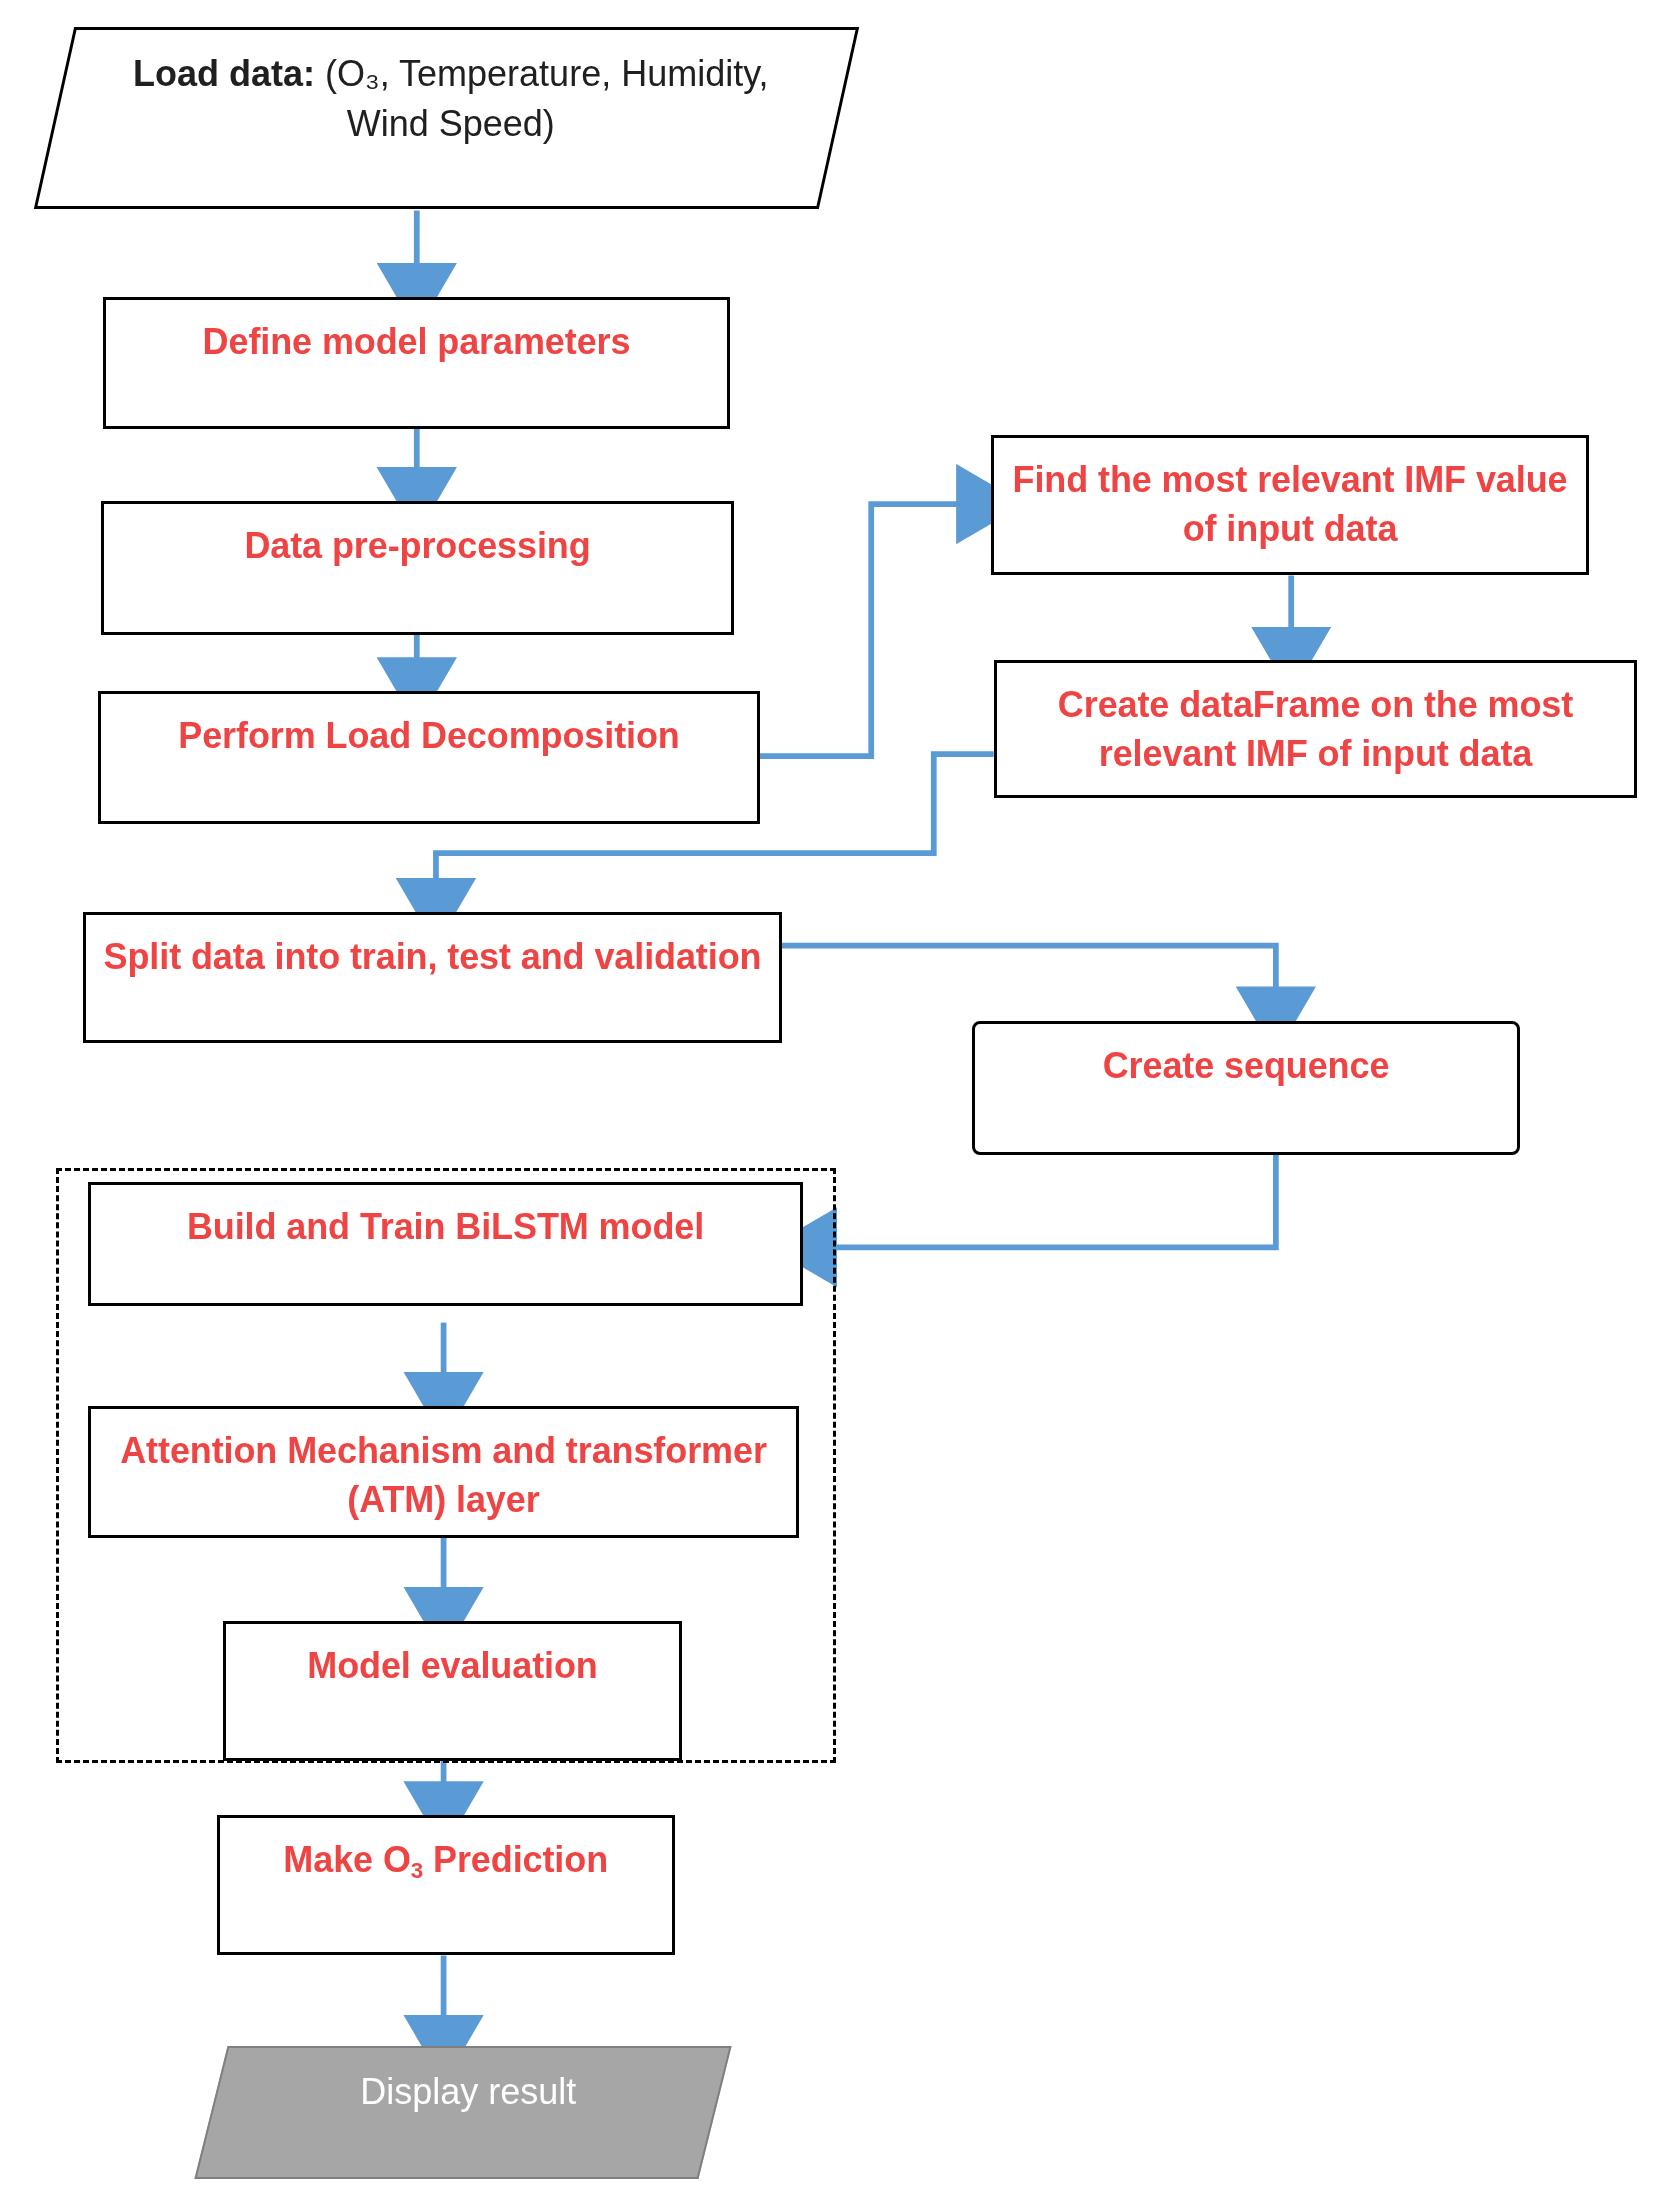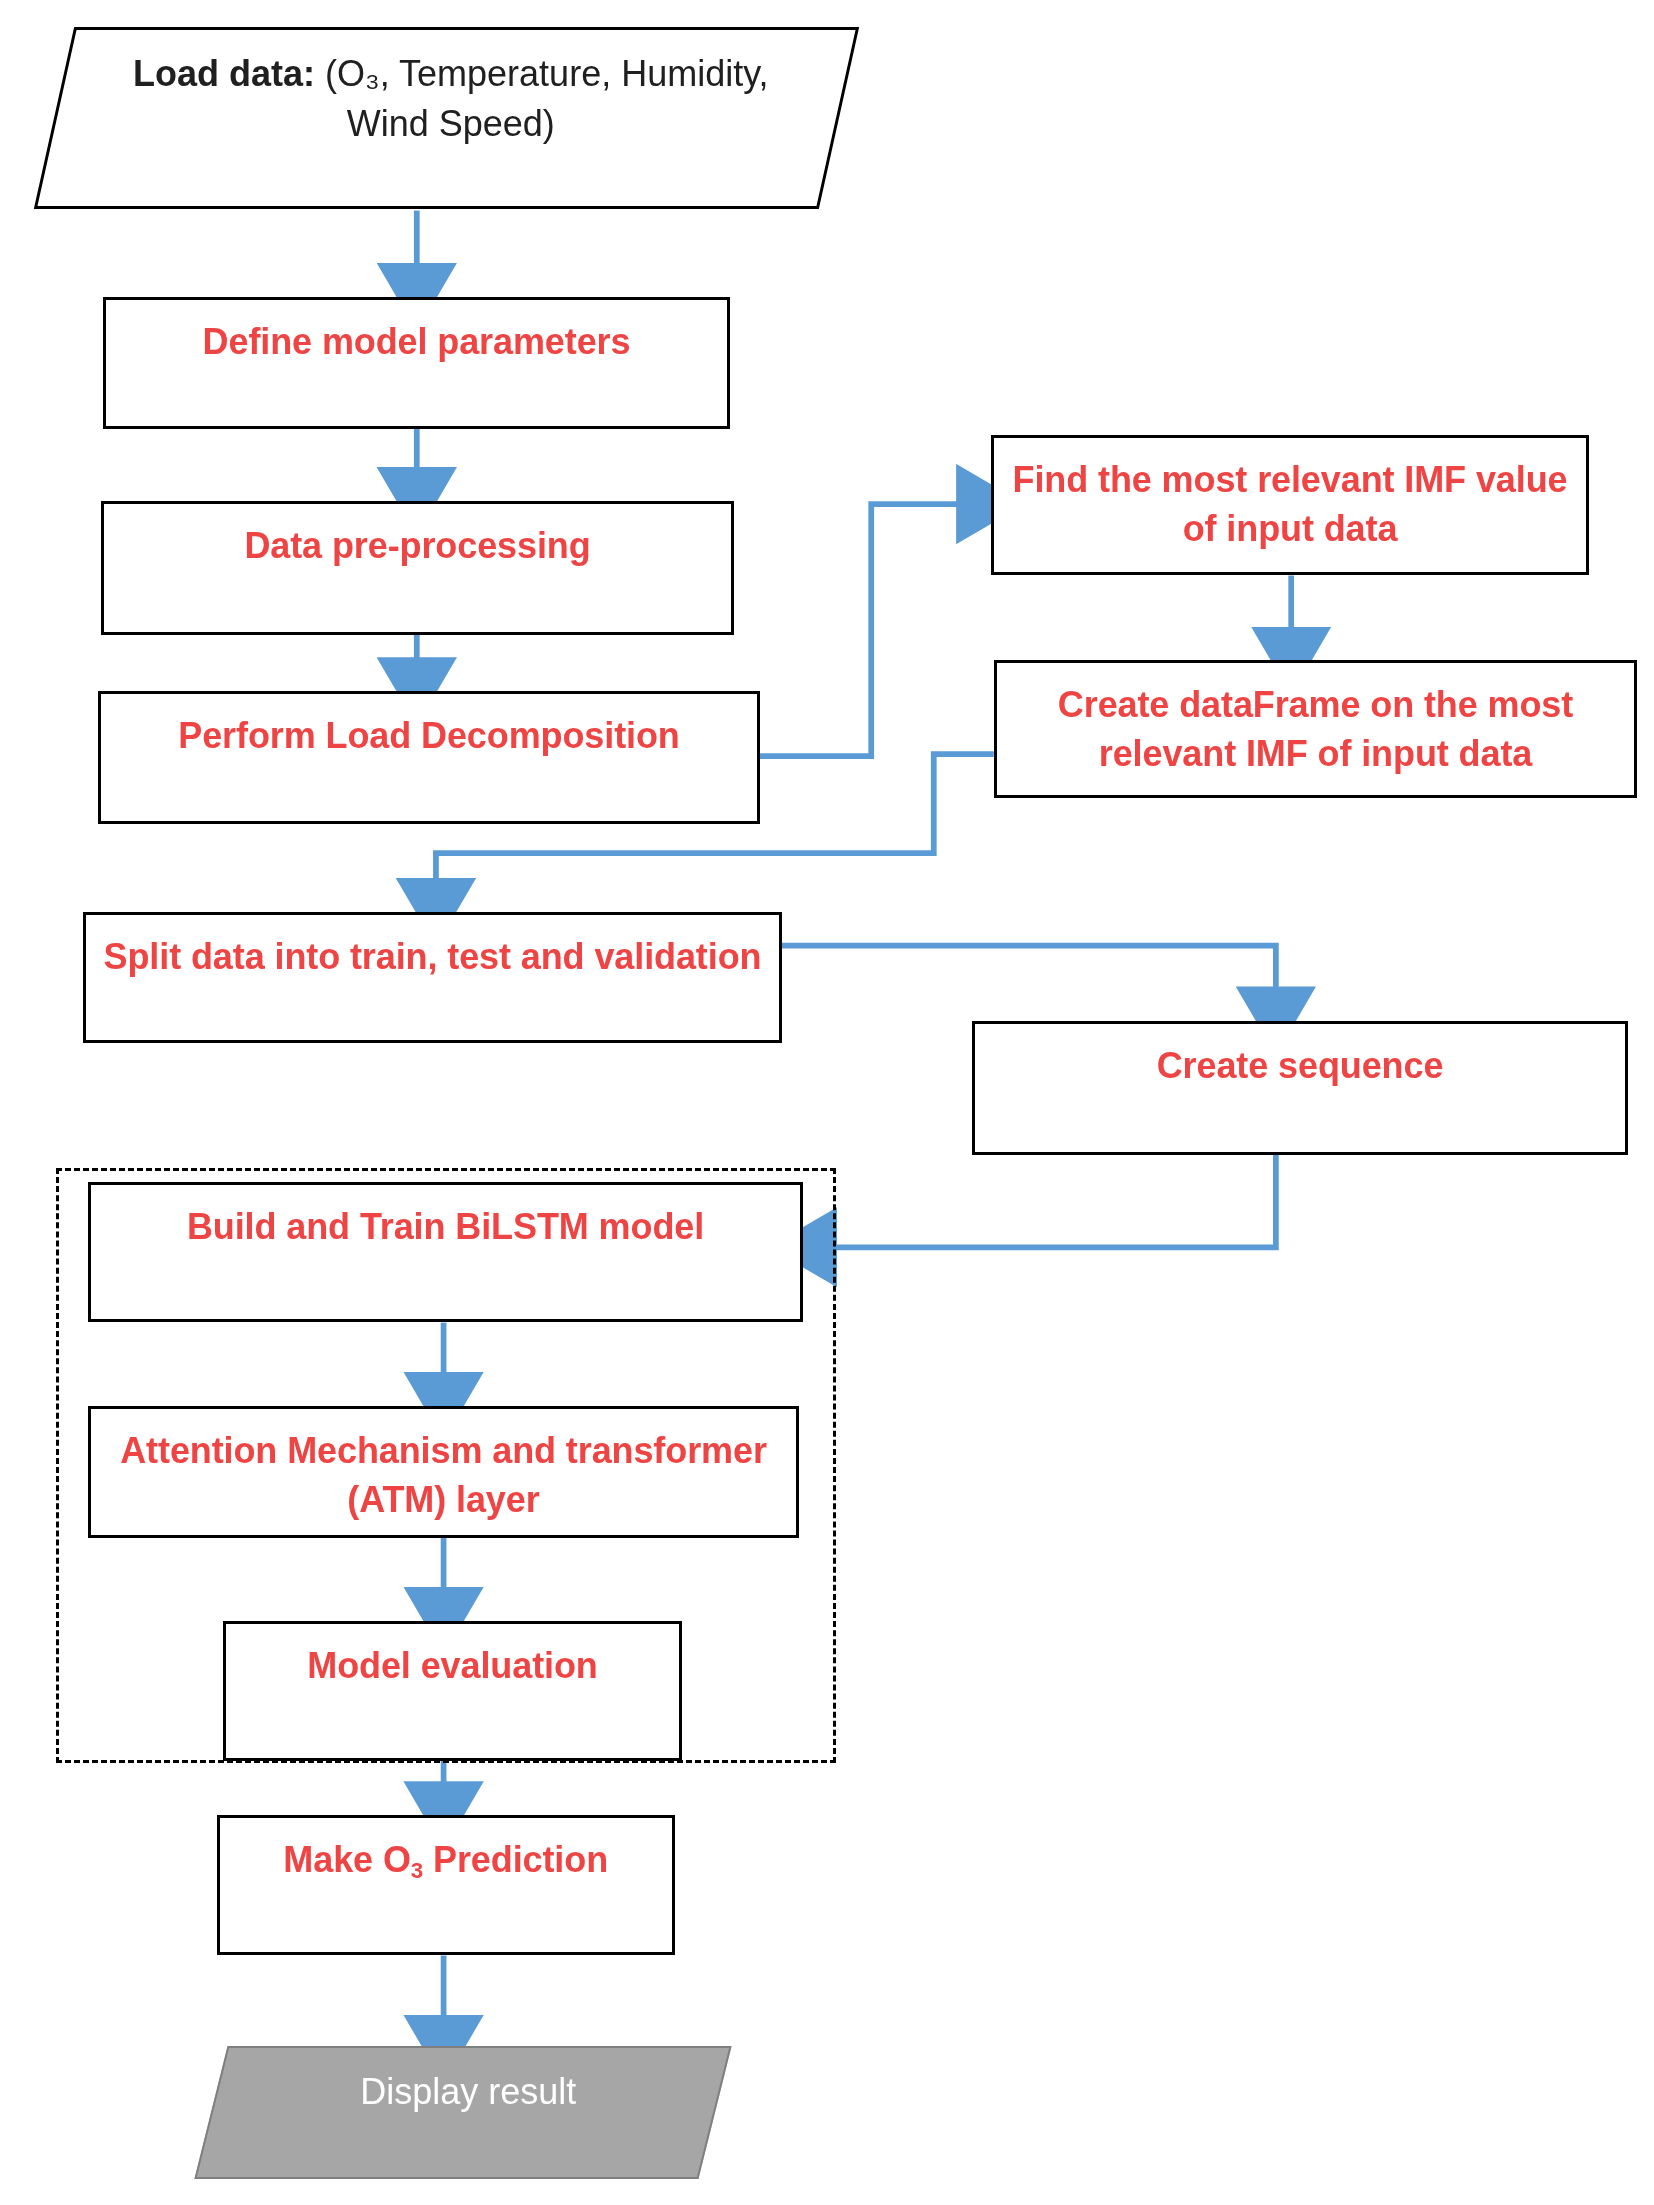--- a/index.html
+++ b/index.html
@@ -154,25 +154,25 @@
   </div>
 
   <div class="node" style="left:994px; top:660px; width:643px; height:138px;">
     <span class="txt">Create dataFrame on the most relevant IMF of input data</span>
   </div>
 
   <div class="node" style="left:83px; top:912px; width:699px; height:131px;text-align:center;">
     <span class="txt">Split data into train, test and validation</span>
   </div>
 
-  <div class="node" style="left:972px; top:1021px; width:656px; height:134px;">
+  <div class="node" style="left:972px; top:1021px; width:548px; height:134px;border-radius:8px;">
     <span class="txt">Create sequence</span>
   </div>
 
-  <div class="node" style="left:88px; top:1182px; width:715px; height:140px;">
+  <div class="node" style="left:88px; top:1182px; width:715px; height:124px;">
     <span class="txt">Build and Train BiLSTM model</span>
   </div>
 
   <div class="node" style="left:88px; top:1406px; width:711px; height:132px;">
     <span class="txt">Attention Mechanism and transformer (ATM) layer</span>
   </div>
 
   <div class="node" style="left:223px; top:1621px; width:459px; height:140px;justify-content:flex-end;">
     <span class="txt">Model evaluation</span>
   </div>

